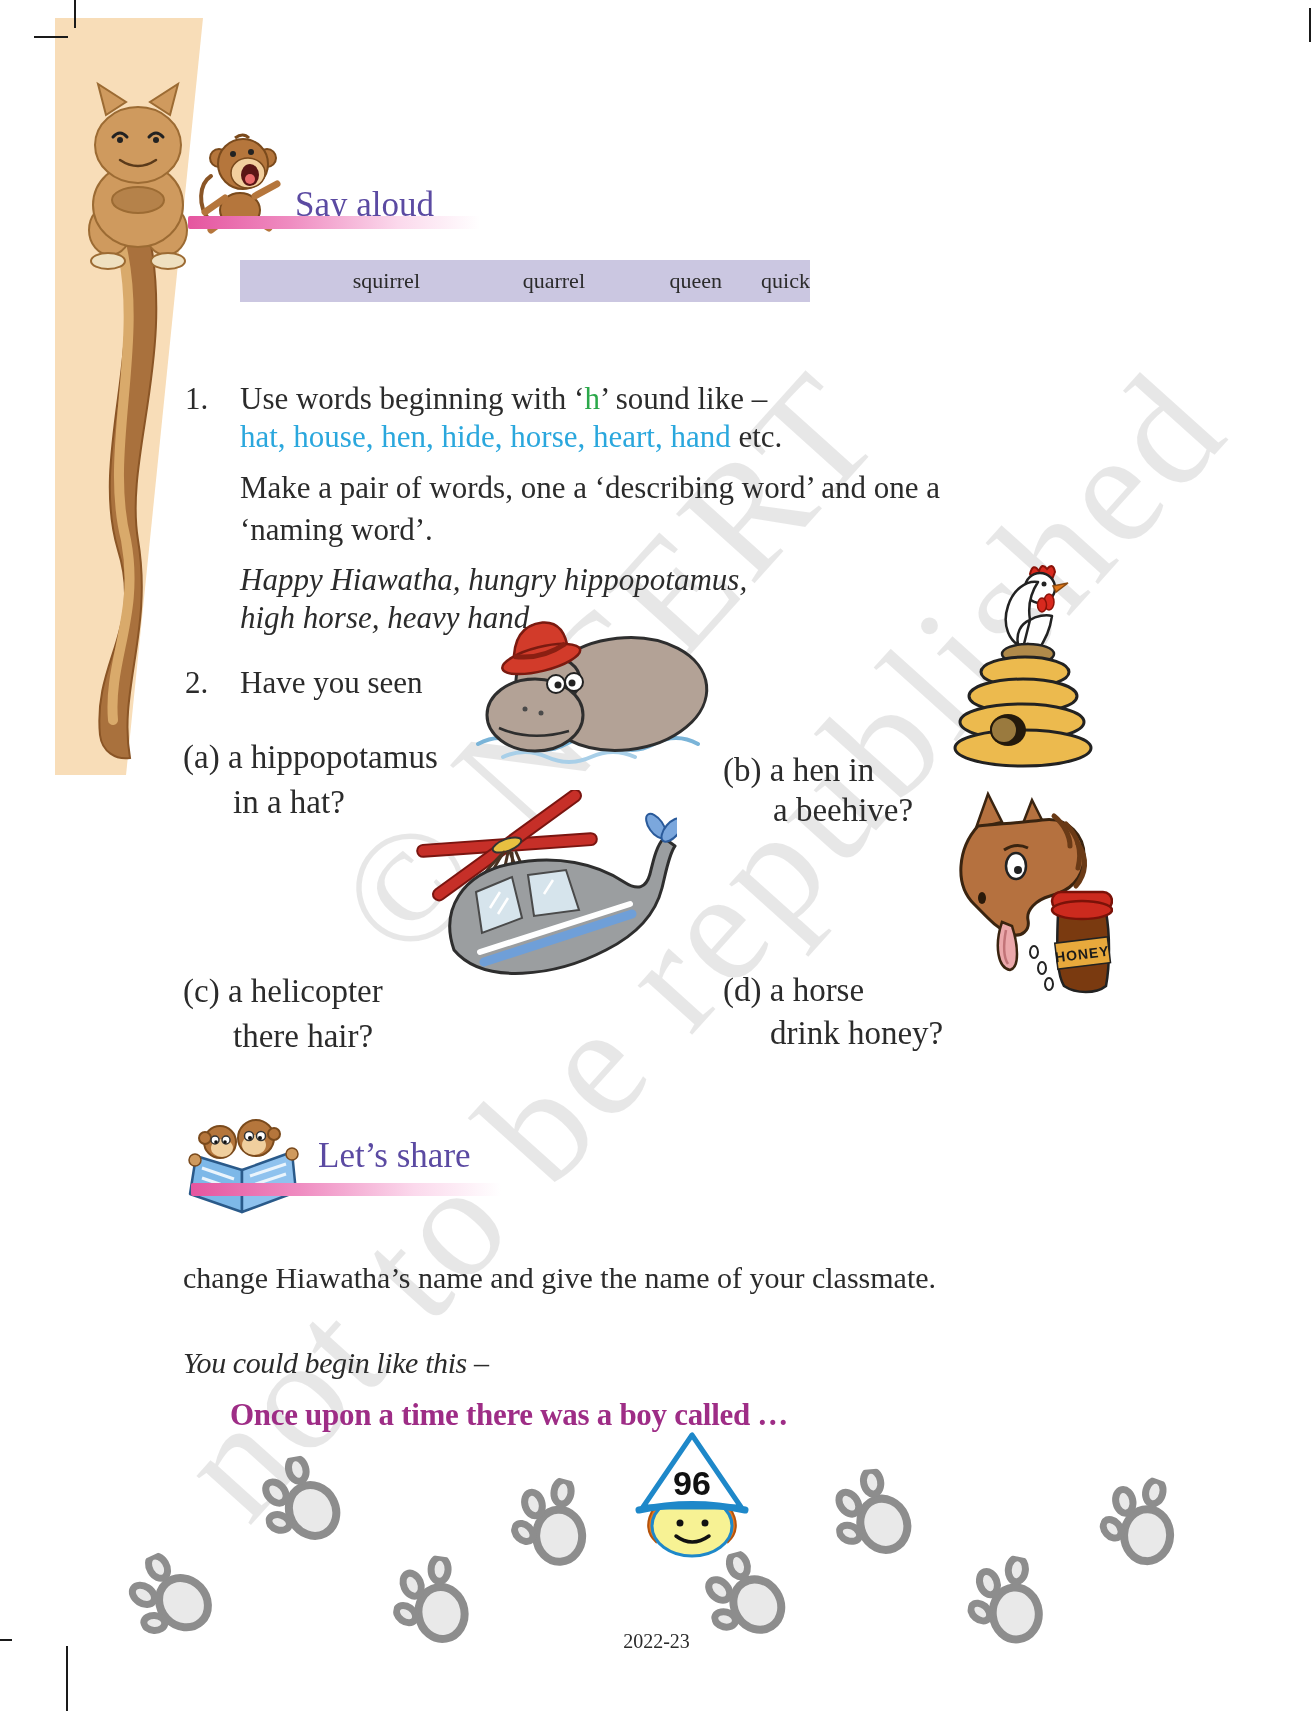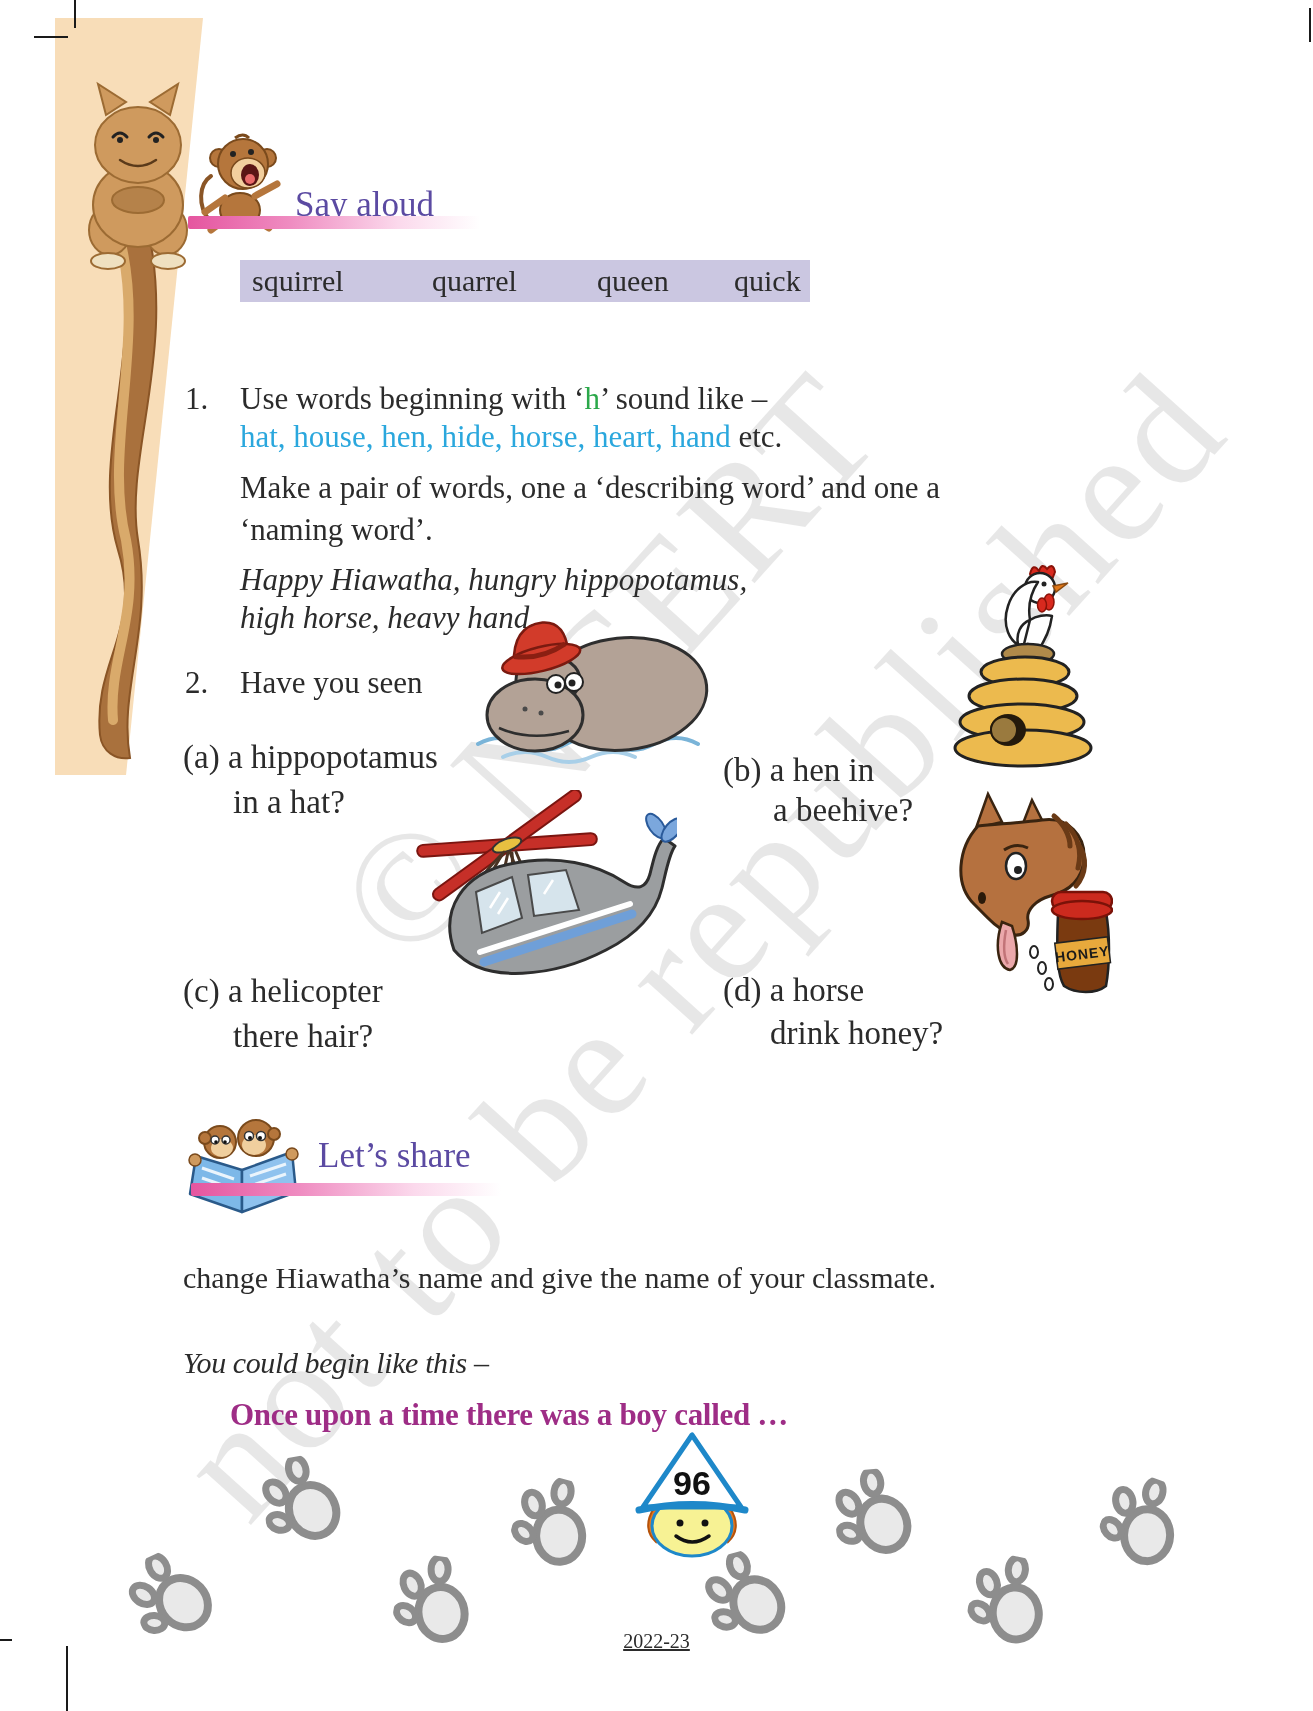--- a/index.html
+++ b/index.html
@@ -14,37 +14,37 @@
   
   #sidebar{position:absolute;left:55px;top:18px;width:148px;height:757px;
            background:var(--sidebar-peach,#f8ddb8);
            clip-path:polygon(0 0,100% 0,48% 100%,0 100%);z-index:1;}
   .illu{position:absolute;z-index:2;}
   
   .section-title{position:absolute;z-index:2;font-size:35px;color:var(--accent-purple,#5b4aa2);}
   .pinkbar{position:absolute;height:13px;z-index:2;border-radius:2px;
            background:linear-gradient(90deg,var(--bar-pink,#e5559f) 0%,#ef8cc1 35%,#fbd9ec 72%,#ffffff 100%);}
   
-  #word-table{position:absolute;left:240px;top:260px;width:570px;z-index:2;font-size:30px;}
+  #word-table{position:absolute;left:240px;top:260px;width:570px;z-index:2;font-size:22px;text-align:right;}
   .wrow{display:grid;grid-template-columns:180px 165px 137px 1fr;height:42px;align-items:center;}
   .wrow .cell{padding-left:12px;}
   #wrow1{background:var(--row-lavender,#cbc7e1);}
   #wrow2{background:var(--row-pink,#e9b7d0);margin-top:11px;}
   
   .bodyline{position:absolute;z-index:2;font-size:31px;line-height:36px;white-space:nowrap;}
   .green{color:var(--green-h,#2ba84a);}
   .blue{color:var(--blue-words,#2aa7dd);}
   .italicline{font-style:italic;}
   .optline{position:absolute;z-index:2;font-size:33px;line-height:45px;white-space:nowrap;}
   .opt2{padding-left:50px;}
   .para{position:absolute;z-index:2;font-size:30px;line-height:37px;white-space:nowrap;}
   .hint{font-style:italic;letter-spacing:-0.4px;}
   .magenta{color:var(--magenta-line,#9e2d86);font-weight:bold;letter-spacing:-0.3px;}
   #footer-year{position:absolute;left:0;top:1630px;width:100%;text-align:center;
-               font-size:20px;z-index:2;font-family:"Liberation Serif",serif;text-decoration:underline;}
+               font-size:20px;z-index:2;font-family:"Liberation Serif",serif;}
   .paw{position:absolute;z-index:1;}
 </style>
 </head>
 <body>
 
 <div id="page">
 
   <div class="wm" style="left:300px;top:870px;">© NCERT</div>
   <div class="wm" style="left:140px;top:1430px;">not to be republished</div>
 

